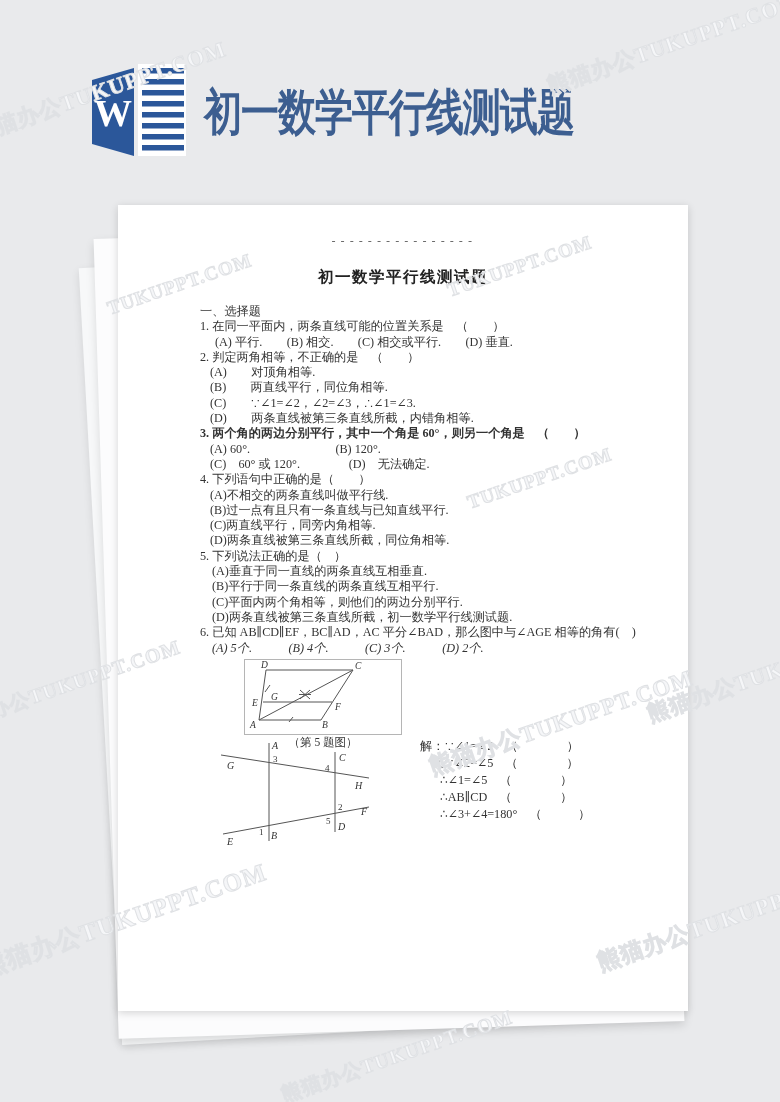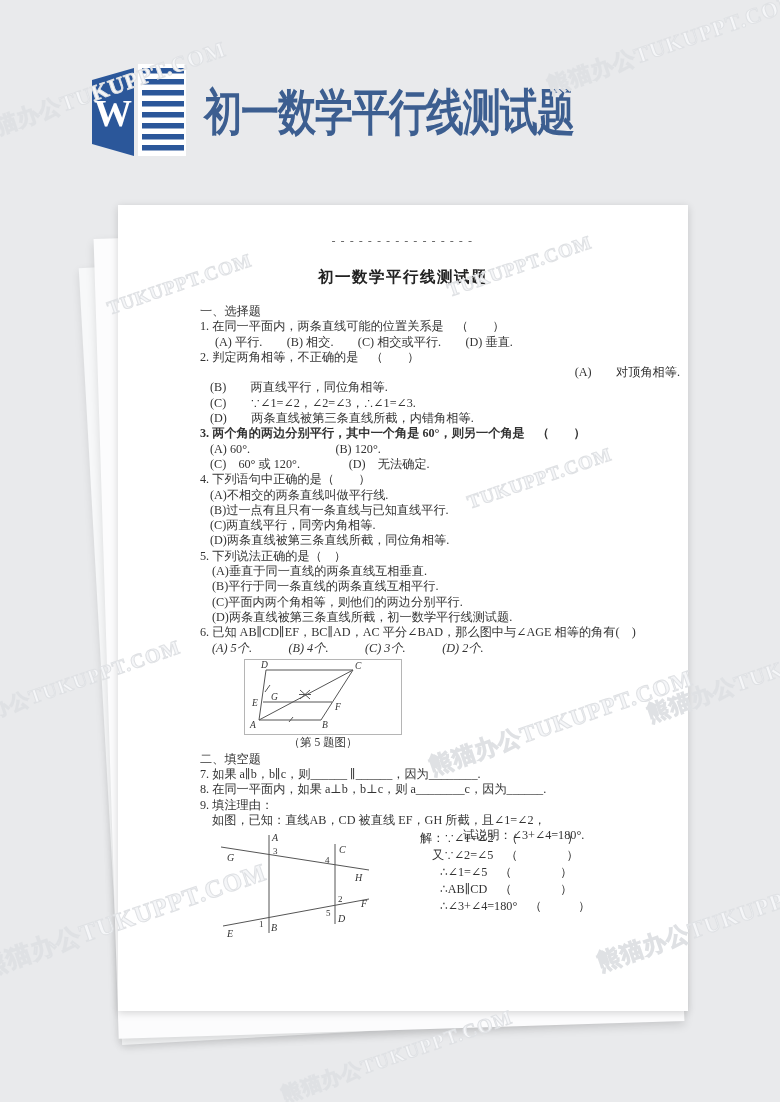--- a/index.html
+++ b/index.html
@@ -114,21 +114,21 @@
 <div class="page">
   <div class="dash-line">----------------</div>
   <div class="doc-title">初一数学平行线测试题</div>
 
   <div class="body">
     <div id="body-part1">
         <div class="tline" style="padding-left: 0px;">一、选择题</div>
         <div class="tline" style="padding-left: 0px; font-family: Liberation Serif, serif;">1. 在同一平面内，两条直线可能的位置关系是　（　　）</div>
         <div class="tline" style="padding-left: 15px;">(A) 平行.　　(B) 相交.　　(C) 相交或平行.　　(D) 垂直.</div>
         <div class="tline" style="padding-left: 0px;">2. 判定两角相等，不正确的是　（　　）</div>
-        <div class="tline" style="padding-left: 10px; text-align: right;">(A)　　对顶角相等.</div>
+        <div class="tline" style="padding-left: 10px;">(A)　　对顶角相等.</div>
         <div class="tline" style="padding-left: 10px;">(B)　　两直线平行，同位角相等.</div>
         <div class="tline" style="padding-left: 10px;">(C)　　∵∠1=∠2，∠2=∠3，∴∠1=∠3.</div>
         <div class="tline" style="padding-left: 10px;">(D)　　两条直线被第三条直线所截，内错角相等.</div>
         <div class="tline" style="padding-left: 0px; font-weight: bold;">3. 两个角的两边分别平行，其中一个角是 60°，则另一个角是　（　　）</div>
         <div class="tline" style="padding-left: 10px;">(A) 60°.　　　　　　　(B) 120°.</div>
         <div class="tline" style="padding-left: 10px;">(C)　60° 或 120°.　　　　(D)　无法确定.</div>
         <div class="tline" style="padding-left: 0px;">4. 下列语句中正确的是（　　）</div>
         <div class="tline" style="padding-left: 10px;">(A)不相交的两条直线叫做平行线.</div>
         <div class="tline" style="padding-left: 10px;">(B)过一点有且只有一条直线与已知直线平行.</div>
         <div class="tline" style="padding-left: 10px;">(C)两直线平行，同旁内角相等.</div>
@@ -162,28 +162,20 @@
           <text class="flbl" x="5" y="68">A</text>
           <text class="flbl" x="77" y="68">B</text>
           <text class="flbl" x="7" y="46">E</text>
           <text class="flbl" x="26" y="40">G</text>
           <text class="flbl" x="90" y="50">F</text>
         </svg>
       </div>
       <div class="fig6-caption">（第 5 题图）</div>
     </div>
 
-    <div id="body-part2">
-        <div class="tline" style="padding-left: 0px;">二、填空题</div>
-        <div class="tline" style="padding-left: 0px;">7. 如果 a∥b，b∥c，则______ ∥______，因为________.</div>
-        <div class="tline" style="padding-left: 0px;">8. 在同一平面内，如果 a⊥b，b⊥c，则 a________c，因为______.</div>
-        <div class="tline" style="padding-left: 0px;">9. 填注理由：</div>
-        <div class="tline" style="padding-left: 12px;">如图，已知：直线AB，CD 被直线 EF，GH 所截，且∠1=∠2，</div>
-        <div class="tline" style="padding-left: 263px;">试说明：∠3+∠4=180°.</div>
-      </div>
 
     <div class="q9-block">
       <svg class="fig9" viewBox="0 0 212 114">
         <g stroke="#555" stroke-width="1" fill="none">
           <line x1="72" y1="4" x2="72" y2="102"></line>
           <line x1="138" y1="13" x2="138" y2="93"></line>
           <line x1="24" y1="16" x2="172" y2="39"></line>
           <line x1="26" y1="95" x2="172" y2="68"></line>
         </g>
         <text class="flbl9" x="75" y="10">A</text>

